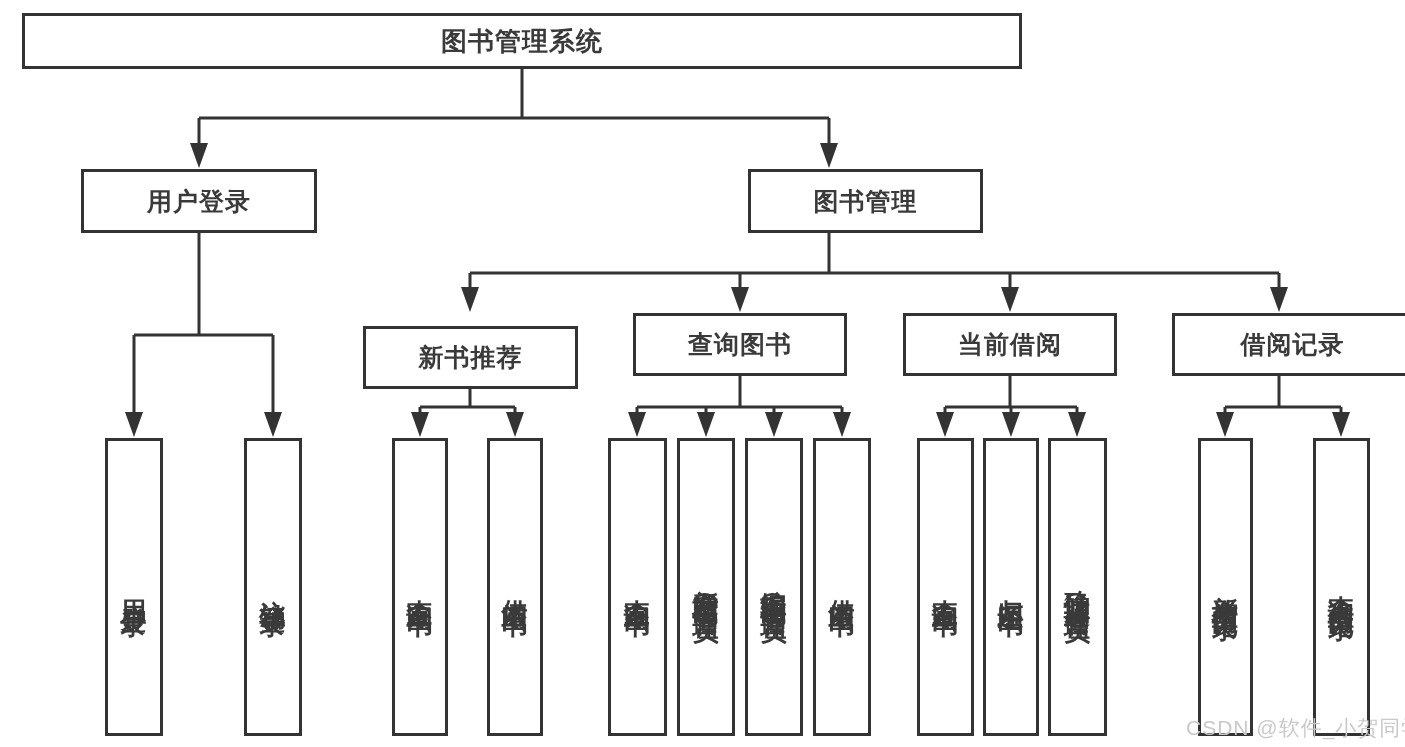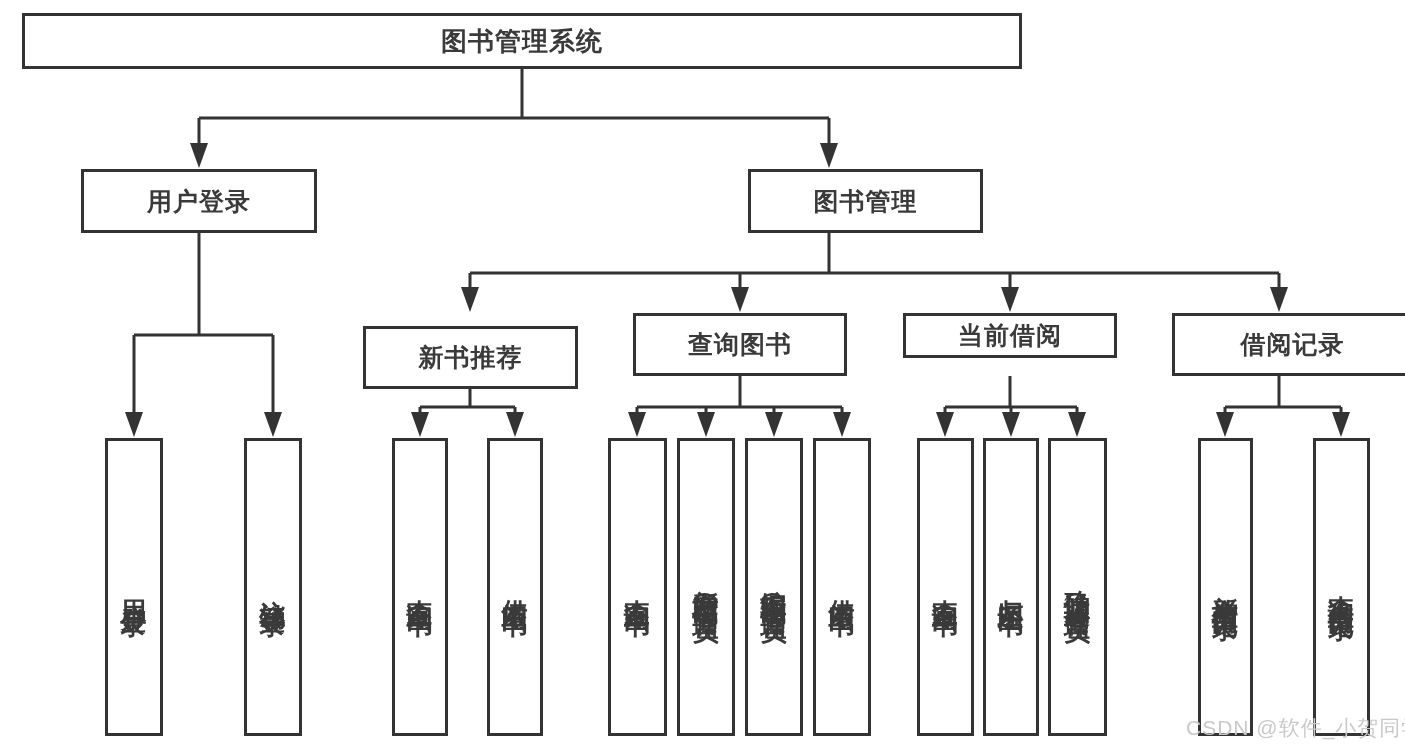--- a/index.html
+++ b/index.html
@@ -127,21 +127,21 @@
   <div class="node branch-node" style="left:748px;top:169px;width:235px;height:64px">
     <span class="lbl">图书管理</span>
   </div>
 
   <div class="node branch-node" style="left:363px;top:326px;width:215px;height:63px">
     <span class="lbl">新书推荐</span>
   </div>
   <div class="node branch-node" style="left:633px;top:313px;width:214px;height:63px">
     <span class="lbl">查询图书</span>
   </div>
-  <div class="node branch-node" style="left:903px;top:313px;width:214px;height:45px">
+  <div class="node branch-node" style="left:903px;top:313px;width:214px;height:63px">
     <span class="lbl">当前借阅</span>
   </div>
   <div class="node branch-node" style="left:1172px;top:313px;width:241px;height:63px">
     <span class="lbl">借阅记录</span>
   </div>
 
   <div class="node leaf-node" style="left:105px;top:438px;width:58px;height:298px">
     <span class="lbl">用户登录</span>
   </div>
   <div class="node leaf-node" style="left:244px;top:438px;width:58px;height:298px">

